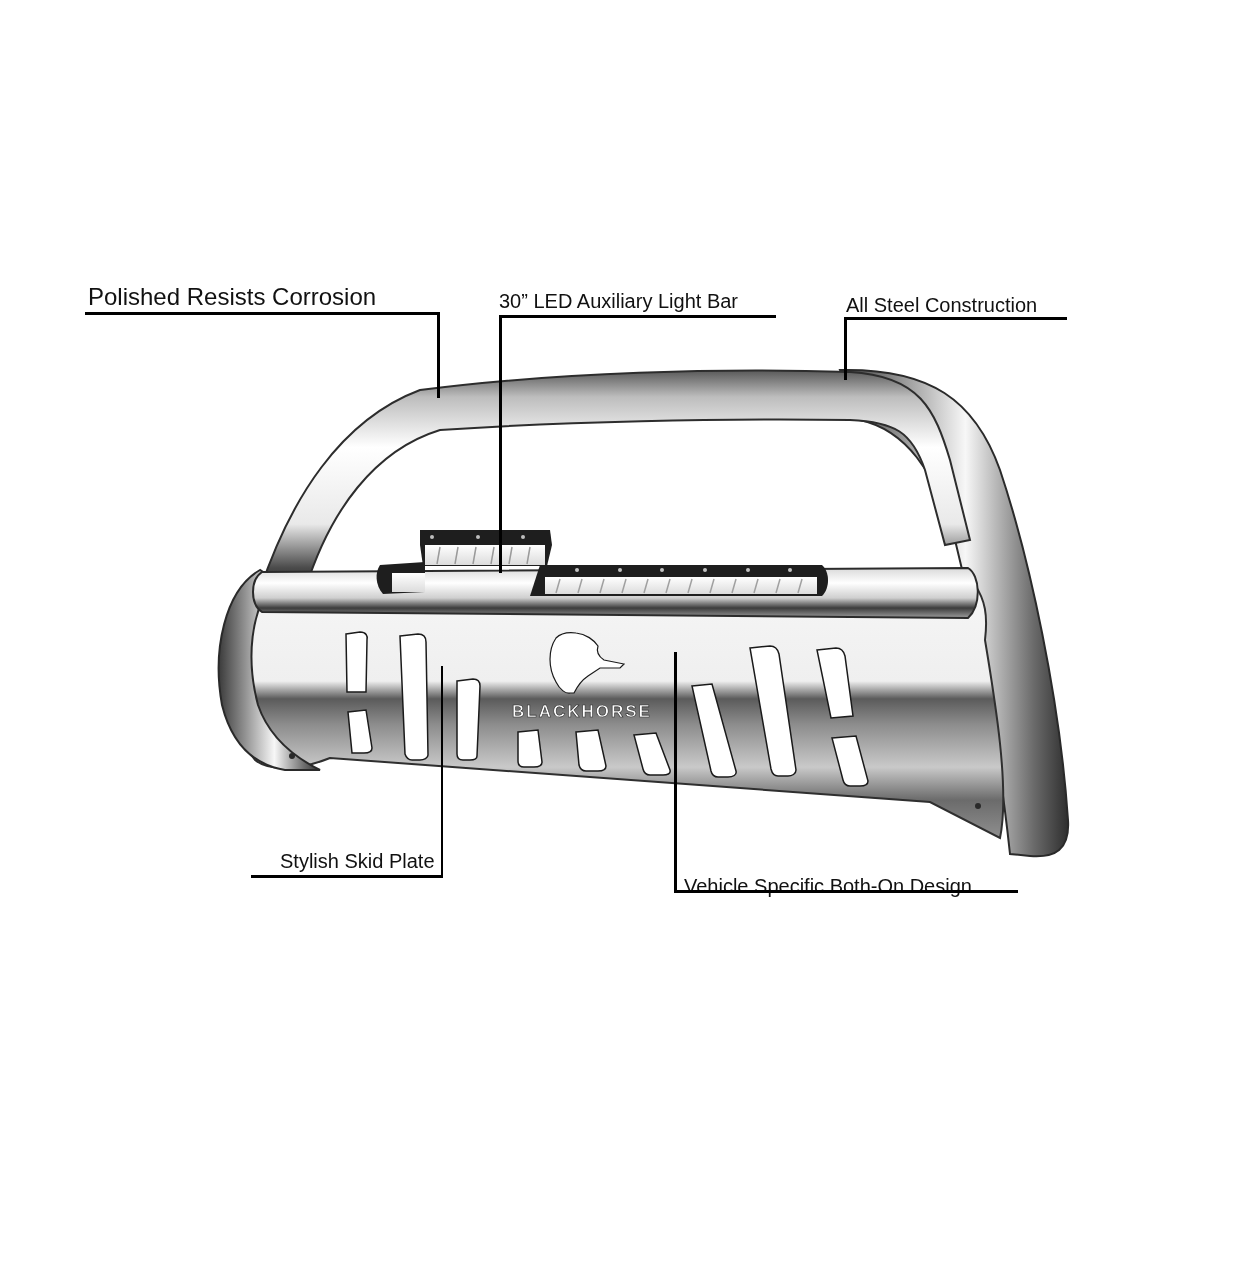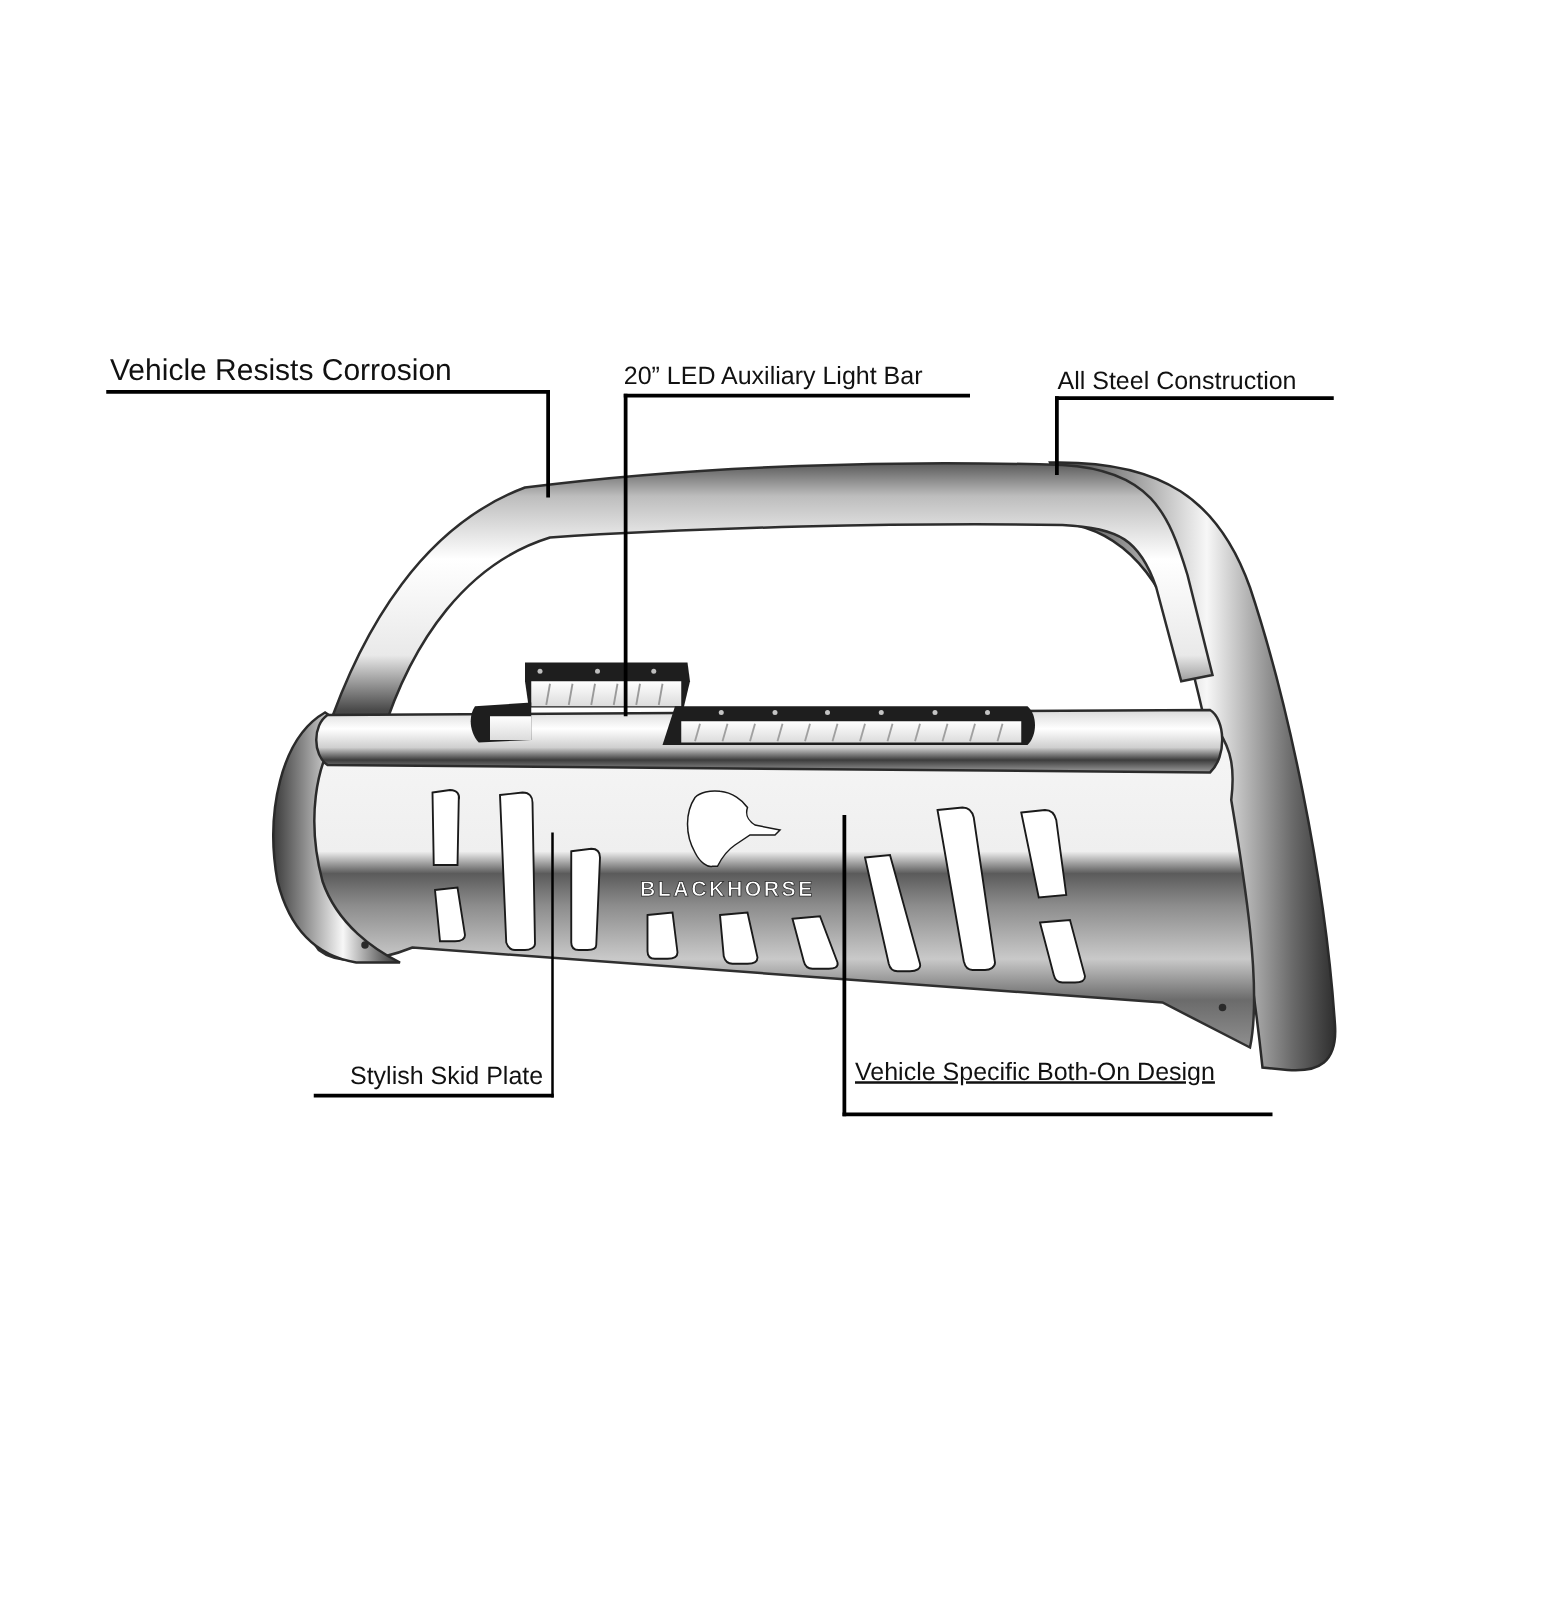--- a/index.html
+++ b/index.html
@@ -158,33 +158,33 @@
     <g>
       <path d="M 556 638 C 548 650, 548 668, 556 682 C 560 690, 566 694, 570 693 L 574 693 C 578 685, 582 680, 588 676 L 600 668 L 620 668 L 624 664 L 604 660 C 598 656, 596 652, 598 646 C 594 640, 586 634, 576 633 C 568 632, 560 634, 556 638 Z" fill="#ffffff" stroke="#1a1a1a" stroke-width="1.2"></path>
     </g>
 
     <text x="582" y="717" text-anchor="middle" font-family="Liberation Sans, DejaVu Sans, sans-serif" font-size="17" font-weight="bold" letter-spacing="2" fill="#ffffff" stroke="#2a2a2a" stroke-width="0.6">BLACKHORSE</text>
 
     <circle cx="292" cy="756" r="3" fill="#2a2a2a"></circle>
     <circle cx="978" cy="806" r="3" fill="#2a2a2a"></circle>
   </svg>
 
-  <div class="label label-lg" style="left:88px; top:285px;">Vehicle Resists Corrosion</div>
+  <div class="label label-lg" style="left:88px; top:285px;">Polished Resists Corrosion</div>
   <div class="line" style="left:85px; top:312px; width:355px; height:3px;"></div>
   <div class="line" style="left:437px; top:312px; width:3px; height:86px;"></div>
 
-  <div class="label label-md" style="left:499px; top:291px;">20” LED Auxiliary Light Bar</div>
+  <div class="label label-md" style="left:499px; top:291px;">30” LED Auxiliary Light Bar</div>
   <div class="line" style="left:499px; top:315px; width:277px; height:3px;"></div>
   <div class="line" style="left:499px; top:315px; width:3px; height:258px;"></div>
 
   <div class="label label-md" style="left:846px; top:295px;">All Steel Construction</div>
   <div class="line" style="left:844px; top:317px; width:223px; height:3px;"></div>
   <div class="line" style="left:844px; top:317px; width:3px; height:63px;"></div>
 
   <div class="label label-md" style="left:252px; top:851px;margin-left:28px;">Stylish Skid Plate</div>
   <div class="line" style="left:251px; top:875px; width:192px; height:3px;"></div>
   <div class="line" style="left:441px; top:666px; width:2px; height:212px;"></div>
 
-  <div class="label label-md" style="left:684px; top:848px;text-decoration:underline;">Vehicle Specific Both-On Design</div>
+  <div class="label label-md" style="left:684px; top:876px;">Vehicle Specific Both-On Design</div>
   <div class="line" style="left:674px; top:890px; width:344px; height:3px;"></div>
   <div class="line" style="left:674px; top:652px; width:3px; height:241px;"></div>
 
 </div>
 
 </body></html>

